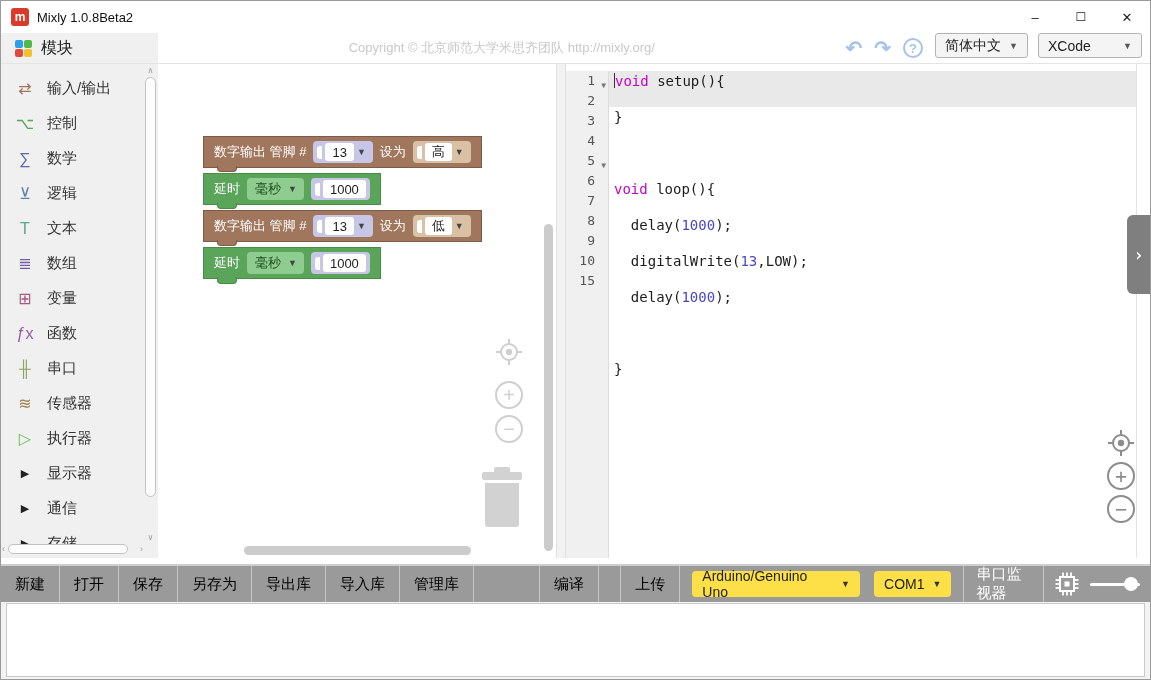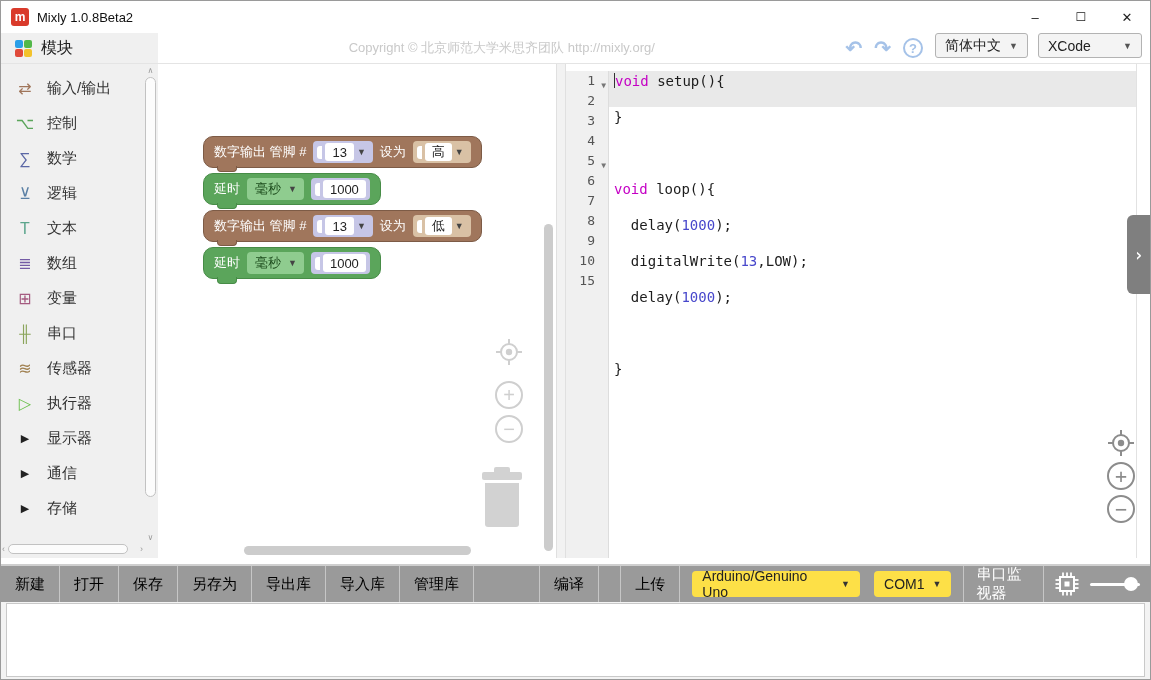--- a/index.html
+++ b/index.html
@@ -39,21 +39,21 @@
   .side-icon { width:22px; text-align:center; font-size:16px; line-height:1; }
   .side-icon.small { font-size:11px; }
   .sb-v { position:absolute; top:2px; right:1px; width:13px; bottom:16px; }
   .sb-v .chev { position:absolute; left:0; width:13px; text-align:center; font-size:8px; color:#999; }
   .sb-v .thumb { position:absolute; left:1px; top:11px; width:11px; height:420px; background:#fcfcfc; border:1px solid #c2c2c2; border-radius:6px; }
   .sb-h { position:absolute; left:0; right:14px; bottom:2px; height:13px; }
   .sb-h .chev { position:absolute; top:1px; font-size:9px; color:#999; }
   .sb-h .thumb { position:absolute; left:7px; top:1px; width:120px; height:10px; background:#fcfcfc; border:1px solid #c2c2c2; border-radius:6px; }
 
   .canvas { flex:1; background:#fff; position:relative; overflow:hidden; }
-  .block { position:absolute; height:32px; border-radius:10px; display:flex; align-items:center; gap:7px; padding:0 10px; color:#fff; font-size:13px; white-space:nowrap; background:var(--bc); border:1px solid var(--bd); }
+  .block { position:absolute; height:32px; border-radius:0; display:flex; align-items:center; gap:7px; padding:0 10px; color:#fff; font-size:13px; white-space:nowrap; background:var(--bc); border:1px solid var(--bd); }
   .block::after { content:""; position:absolute; left:13px; bottom:-5px; width:18px; height:5px; background:var(--bc); border:1px solid var(--bd); border-top:none; border-radius:0 0 4px 4px; }
   .block.last::after { bottom:-6px; height:6px; }
   .chip { display:flex; align-items:center; height:22px; border-radius:4px; padding:0 4px; }
   .chip .socket { width:5px; height:13px; background:#fff; border-radius:3px 0 0 3px; margin-right:3px; }
   .chip .val { background:#fff; border-radius:3px; height:18px; display:flex; align-items:center; padding:0 7px; color:#222; }
   .chip .txt { color:#1e4d1e; padding:0 4px; }
   .chip .arr { font-size:9px; color:#444; padding:0 3px; }
 
   .zoomctl { position:absolute; width:28px; height:28px; border-radius:50%; border:2px solid var(--zc); color:var(--zc); display:flex; align-items:center; justify-content:center; font-size:20px; background:transparent; }
   .trash { position:absolute; left:321px; top:402px; width:46px; height:62px; }
@@ -159,20 +159,24 @@
             <span class="side-icon" style="color: rgb(91, 165, 140);">T</span>
             <span>文本</span>
           </div>
           <div class="side-item">
             <span class="side-icon" style="color: rgb(116, 91, 165);">≣</span>
             <span>数组</span>
           </div>
           <div class="side-item">
             <span class="side-icon" style="color: rgb(165, 91, 128);">⊞</span>
             <span>变量</span>
+          </div>
+          <div class="side-item">
+            <span class="side-icon" style="color: rgb(153, 91, 165);">ƒx</span>
+            <span>函数</span>
           </div>
           <div class="side-item">
             <span class="side-icon" style="color: rgb(139, 165, 91);">╫</span>
             <span>串口</span>
           </div>
           <div class="side-item">
             <span class="side-icon" style="color: rgb(160, 128, 80);">≋</span>
             <span>传感器</span>
           </div>
           <div class="side-item">

